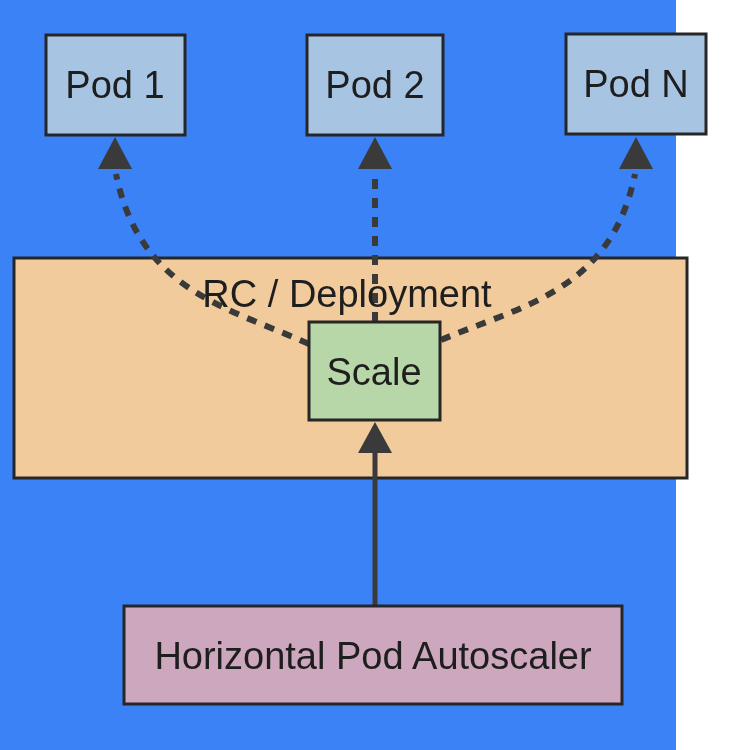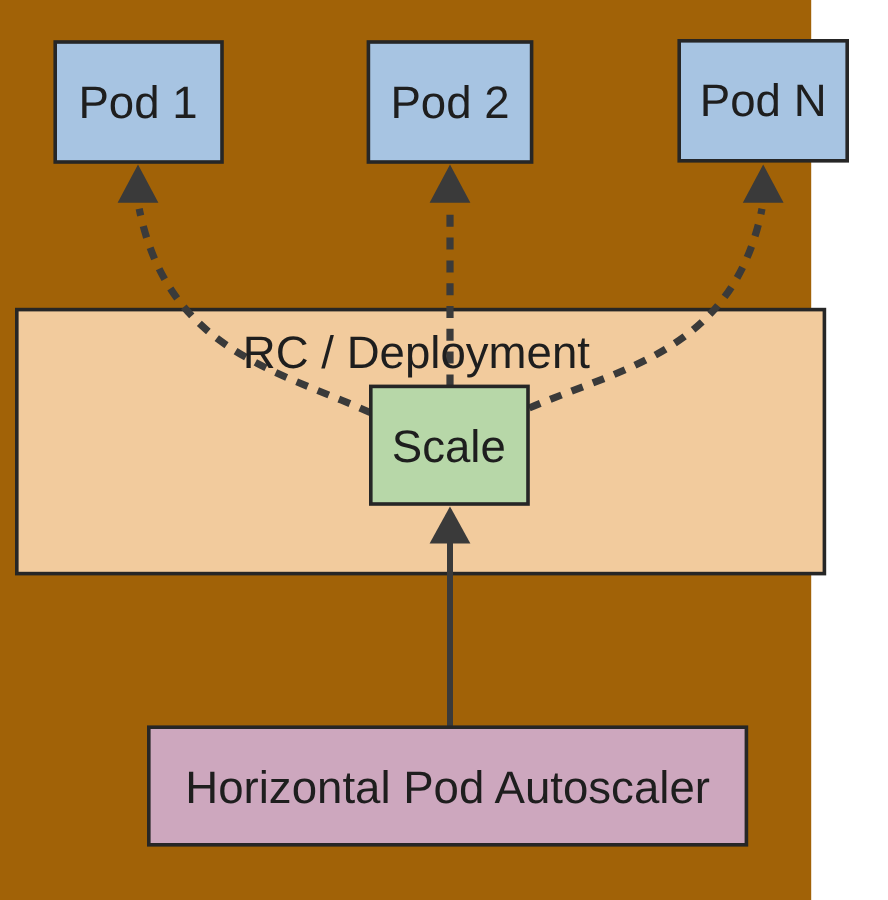--- a/index.html
+++ b/index.html
@@ -4,21 +4,21 @@
 <style>
   html, body {
     margin: 0;
     padding: 0;
     background: #ffffff;
   }
   .canvas {
     width: 676px;
     height: 750px;
     position: relative;
-    background: #a16207;
+    background: #3b82f6;
     font-family: "Liberation Sans", "DejaVu Sans", sans-serif;
   }
   svg {
     display: block;
   }
   .box {
     stroke: #262626;
     stroke-width: 3;
   }
   .dashed-edge {

